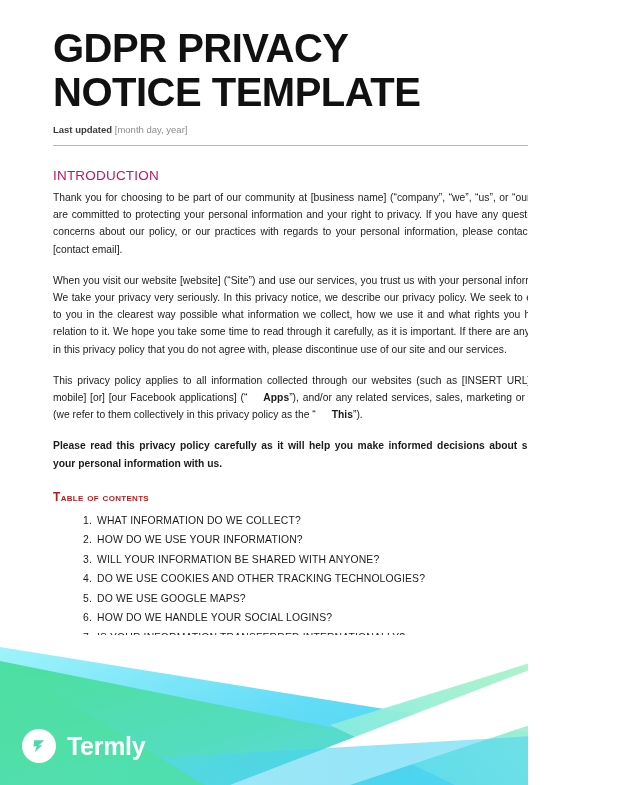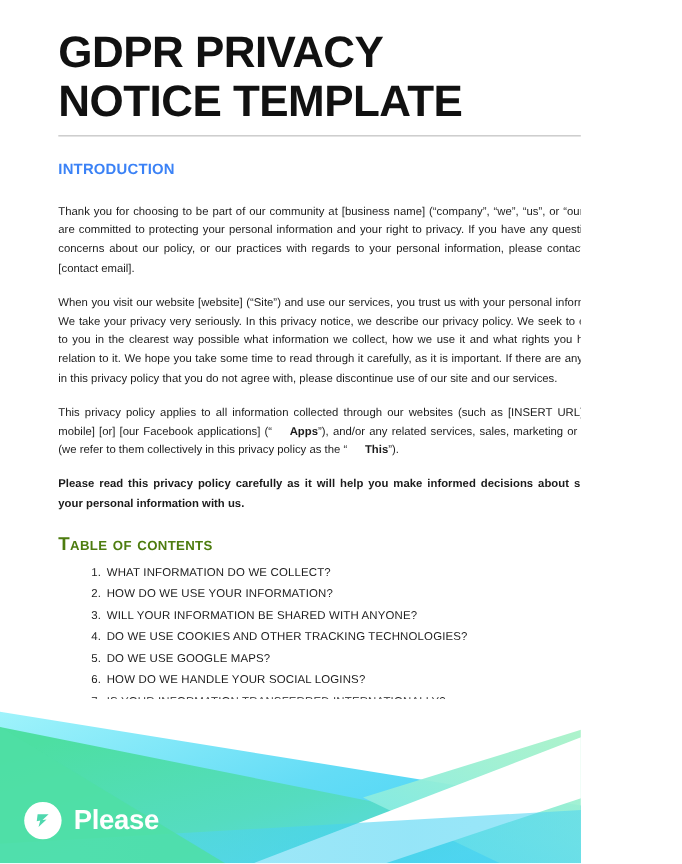--- a/index.html
+++ b/index.html
@@ -51,42 +51,42 @@
   }
 
   .rule {
     height: 0;
     border-top: 1px solid #b9b9b9;
     margin-top: 9px;
   }
 
   .section-heading {
     font-size: 13.5px;
-    font-weight: bold;
-    color: #3b82f6;
+    font-weight: normal;
+    color: #be185d;
     letter-spacing: 0.2px;
-    margin: 22px 0 23px 0;
+    margin: 22px 0 6px 0;
     text-transform: uppercase;
   }
 
   p.body-text {
     font-size: 10.3px;
     line-height: 17.2px;
     color: #1b1b1b;
     text-align: justify;
     margin: 0 0 14px 0;
     letter-spacing: 0.01px;
   }
   p.body-text b { font-weight: bold; margin-left: 16px; }
   p.body-text.all-bold { font-weight: bold; }
 
   .toc-heading {
-    font-size: 17px;
-    font-weight: bold;
-    color: #4d7c0f;
+    font-size: 12px;
+    font-weight: bold;
+    color: #b91c1c;
     font-variant: small-caps;
     text-transform: lowercase;
     letter-spacing: 0.3px;
     margin: 18px 0 7px 0;
   }
   .toc-heading::first-letter { text-transform: uppercase; }
 
   ol.toc-list {
     list-style: none;
     margin: 0;
@@ -154,20 +154,24 @@
 
 <div id="page">
 
   <div class="doc">
 
     <h1 class="doc-title">
       <span class="t-line">GDPR PRIVACY</span>
       <span class="t-line">NOTICE TEMPLATE</span>
     </h1>
 
+    <div class="last-updated">
+      <span class="lu-label">Last updated</span>
+      <span>[month day, year]</span>
+    </div>
 
     <div class="rule"></div>
 
     <h2 class="section-heading">INTRODUCTION</h2>
 
     <p class="body-text">Thank you for choosing to be part of our community at [business name] (“company”, “we”, “us”, or “our”). We are committed to protecting your personal information and your right to privacy. If you have any questions or concerns about our policy, or our practices with regards to your personal information, please contact us at [contact email].</p>
 
     <p class="body-text">When you visit our website [website] (“Site”) and use our services, you trust us with your personal information. We take your privacy very seriously. In this privacy notice, we describe our privacy policy. We seek to explain to you in the clearest way possible what information we collect, how we use it and what rights you have in relation to it. We hope you take some time to read through it carefully, as it is important. If there are any terms in this privacy policy that you do not agree with, please discontinue use of our site and our services.</p>
 
     <p class="body-text">
@@ -263,17 +267,17 @@
 
       <polygon points="0,26 205,150 0,150" fill="#4fdfa5" opacity="0.85"></polygon>
     </svg>
 
     <div class="brand">
       <span class="brand-mark">
         <svg width="18" height="18" viewBox="0 0 18 18">
           <path d="M4.2 3.3 L14.2 3.3 L8.6 8.4 L12.3 8.0 L5.0 14.9 L6.6 9.0 L3.4 9.6 Z" fill="#4fd8ae"></path>
         </svg>
       </span>
-      <span class="brand-name">Please</span>
+      <span class="brand-name">Termly</span>
     </div>
   </div>
 
 </div>
 
 </body></html>

